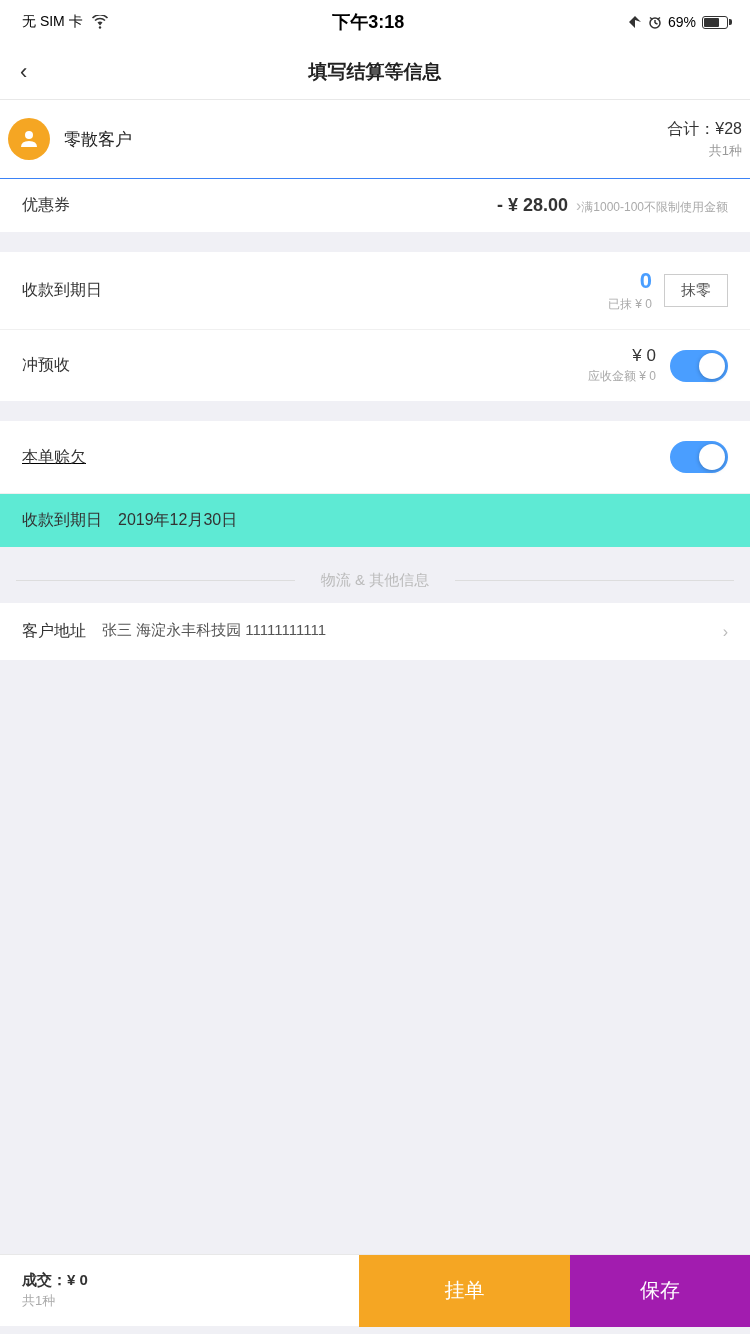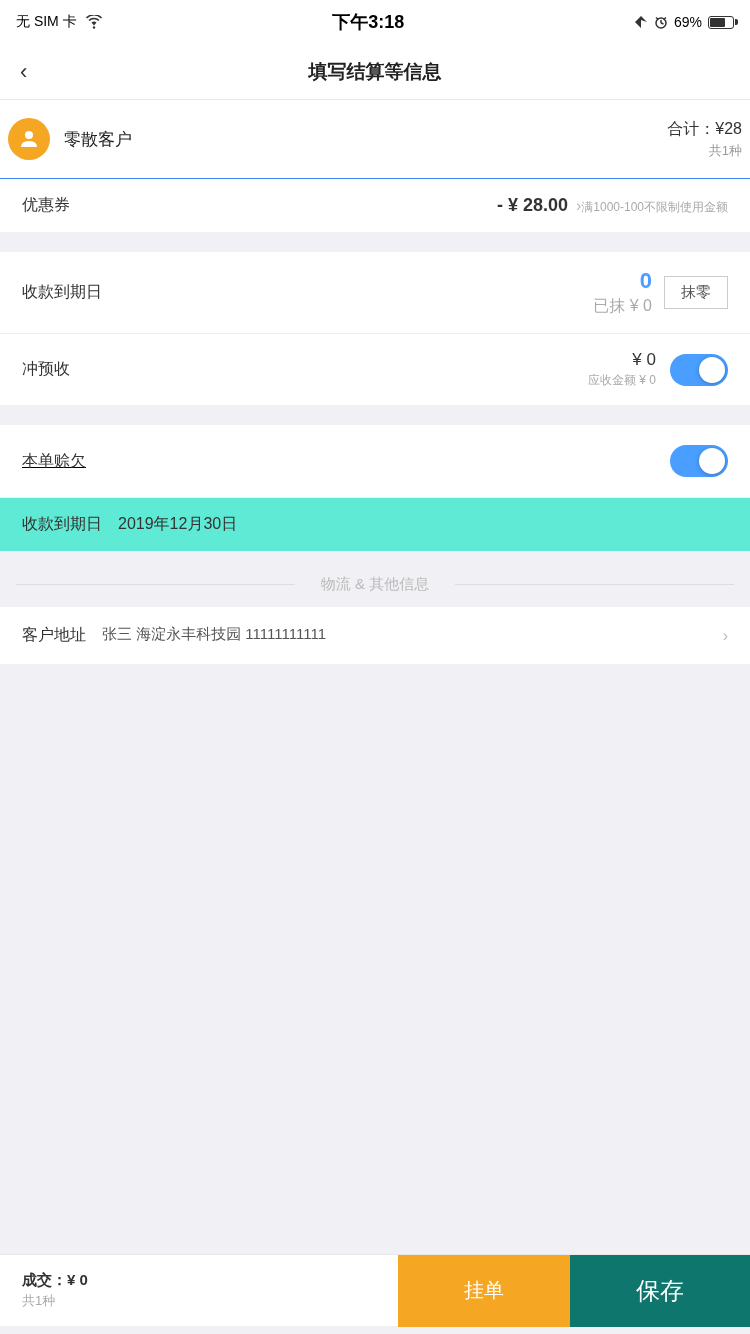--- a/index.html
+++ b/index.html
@@ -13,21 +13,21 @@
       overflow-x: hidden;
     }
 
     
     .status-bar {
       background: #fff;
       height: 44px;
       display: flex;
       align-items: center;
       justify-content: space-between;
-      padding: 0 16px;
+      padding: 0 22px;
       font-size: 15px;
       font-weight: 500;
     }
     .status-left { display: flex; align-items: center; gap: 8px; }
     .status-center { font-size: 18px; font-weight: 600; }
     .status-right { display: flex; align-items: center; gap: 6px; font-size: 14px; }
     .battery-icon {
       width: 26px; height: 13px; border: 1.5px solid #333; border-radius: 3px;
       position: relative; display: inline-flex; align-items: center; padding: 1px;
     }
@@ -105,21 +105,21 @@
     
     .deal-section { background: #fff; }
     .deal-row {
       padding: 16px 22px;
       display: flex;
       align-items: center;
       justify-content: space-between;
     }
     .deal-right { display: flex; align-items: center; gap: 12px; text-align: right; }
     .deal-amount-value { font-size: 22px; font-weight: 600; color: #4a9eff; }
-    .deal-sub { font-size: 16px; color: #aaa; margin-top: 2px; }
+    .deal-sub { font-size: 12px; color: #aaa; margin-top: 2px; }
     .round-btn {
       border: 1.5px solid #ccc;
       border-radius: 0;
       padding: 6px 16px;
       font-size: 15px;
       color: #555;
       background: #fff;
       cursor: pointer;
     }
 
@@ -215,31 +215,31 @@
       flex: 1;
       padding: 0 22px;
       display: flex;
       flex-direction: column;
       justify-content: center;
     }
     .bottom-deal { font-size: 15px; color: #333; }
     .bottom-deal span { font-weight: 600; }
     .bottom-count { font-size: 13px; color: #aaa; margin-top: 2px; }
     .bottom-btn-hang {
-      width: 172px; height: 72px;
+      width: 211px; height: 72px;
       background: #f5a623;
       display: flex; align-items: center; justify-content: center;
       font-size: 20px; color: #fff; font-weight: 500;
       cursor: pointer;
     }
     .bottom-btn-save {
       width: 180px; height: 72px;
-      background: #0f766e;
+      background: #a21caf;
       display: flex; align-items: center; justify-content: center;
-      font-size: 24px; color: #fff; font-weight: 500;
+      font-size: 20px; color: #fff; font-weight: 500;
       cursor: pointer;
     }
   </style>
 </head>
 <body>
 
 <div class="status-bar">
   <div class="status-left">
     <span style="font-size:14px;">无 SIM 卡</span>
     <svg width="18" height="14" viewBox="0 0 18 14">

